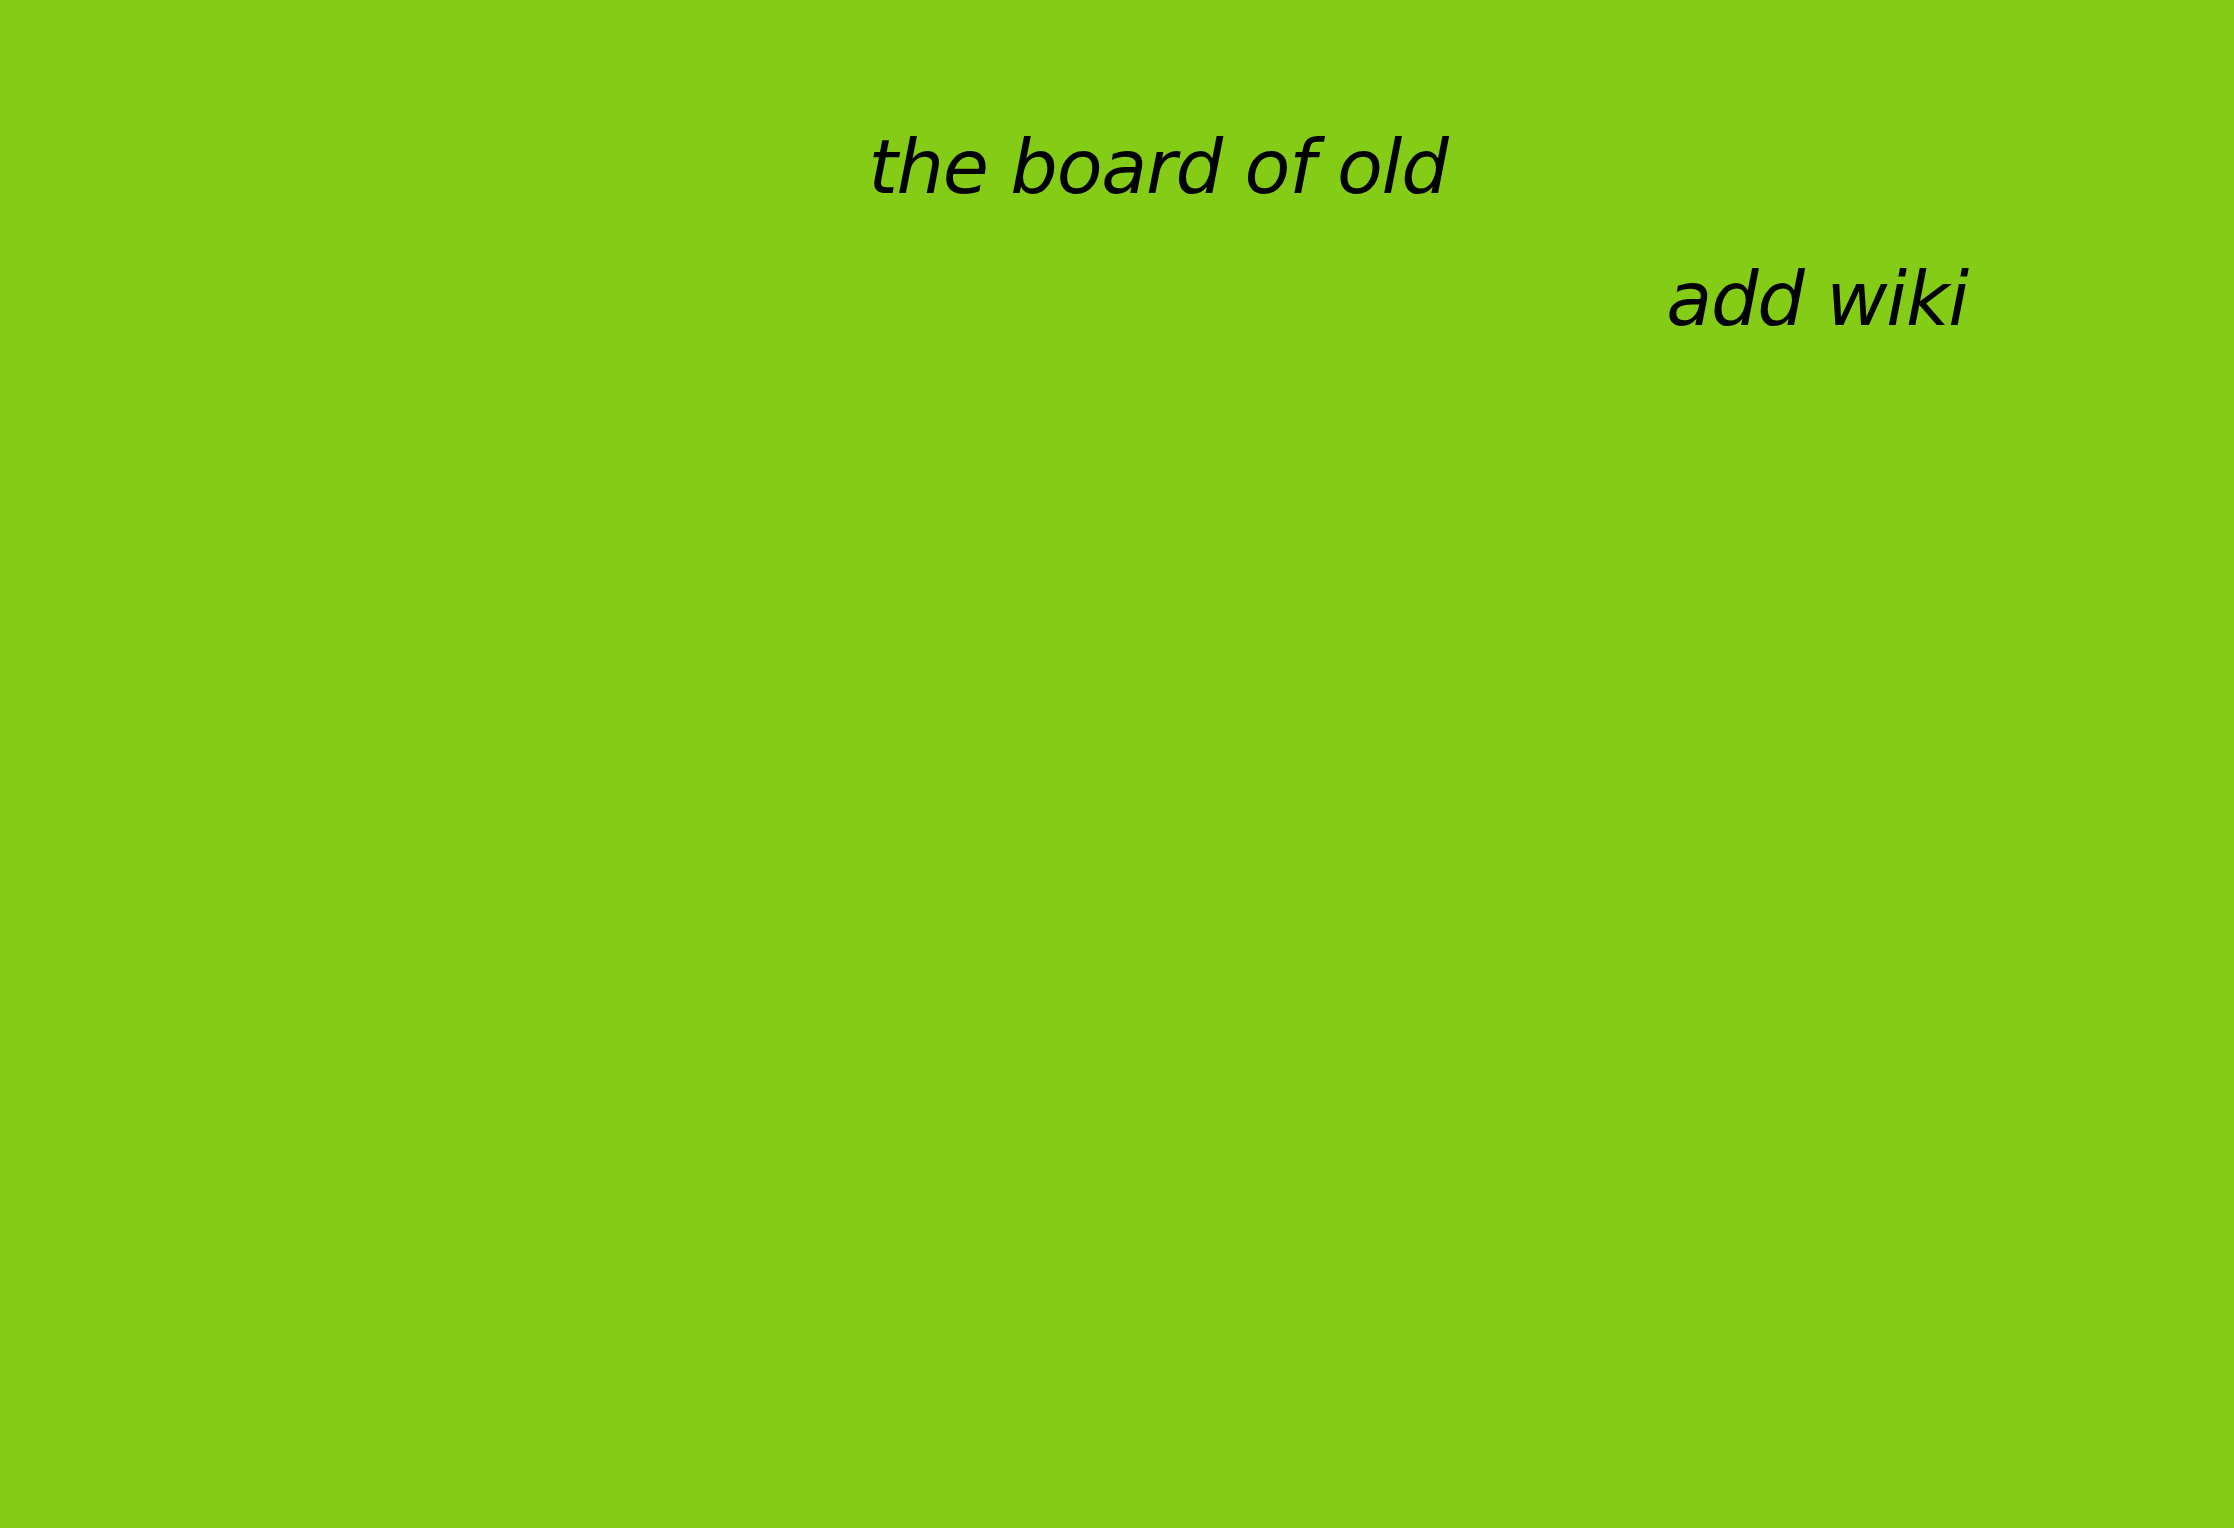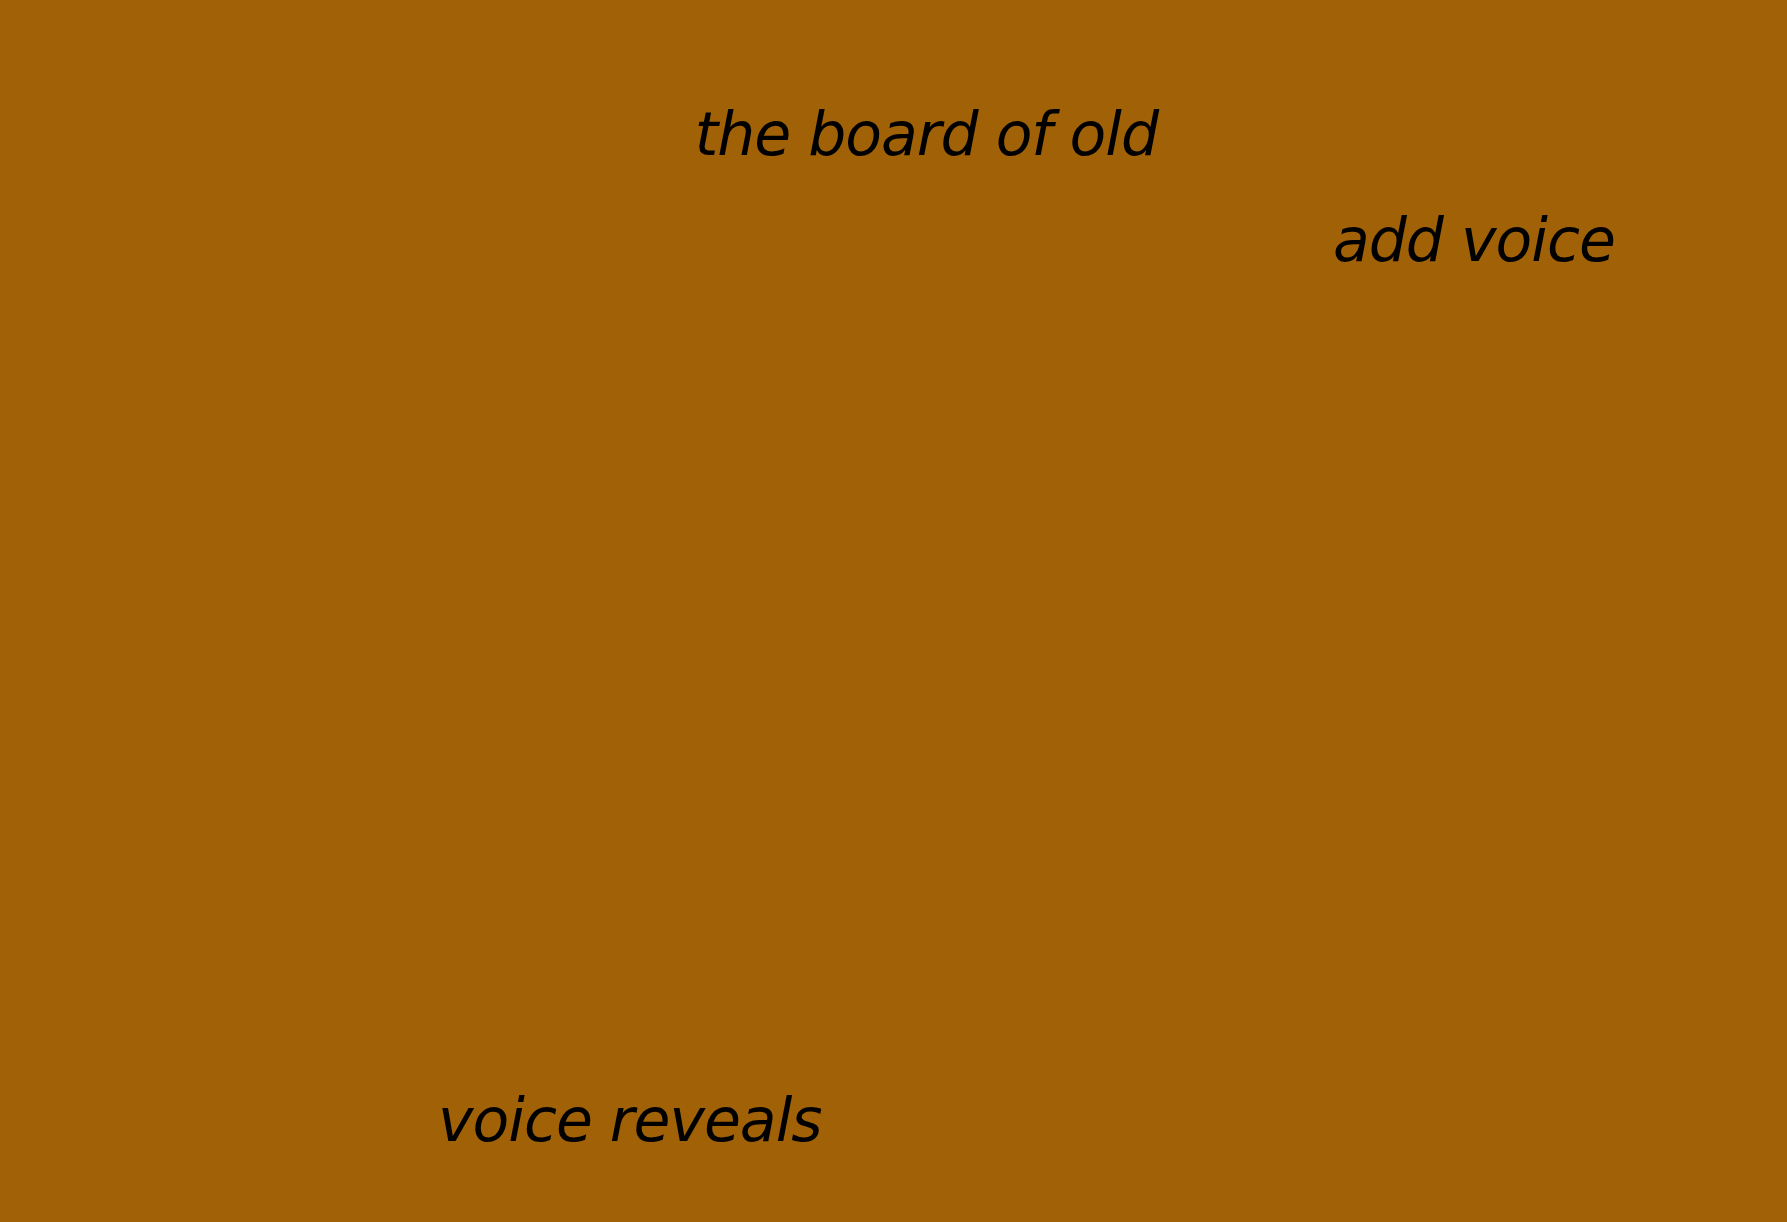--- a/index.html
+++ b/index.html
@@ -12,21 +12,21 @@
       height: 1222px;
       position: relative;
       overflow: hidden;
       font-family: "DejaVu Sans", "Liberation Sans", sans-serif;
     }
     .canvas {
       position: absolute;
       left: 0; top: 0;
       width: 1787px;
       height: 1222px;
-      background: #a16207;
+      background: #84cc16;
     }
     .note {
       position: absolute;
       font-style: italic;
       font-size: 60px;
       line-height: 88px;
       color: #000000;
       white-space: nowrap;
       letter-spacing: -1px;
     }
@@ -41,21 +41,18 @@
 </head>
 <body>
 
 <div class="canvas">
 
   <div id="note-1" class="note right">
     <span class="line">the board of old</span>
   </div>
 
   <div id="note-2" class="note">
-    <span class="line">add voice</span>
+    <span class="line">add wiki</span>
   </div>
 
 
-  <div id="note-4" class="note">
-    <span class="line">voice reveals</span>
-  </div>
 
 </div>
 
 </body></html>

